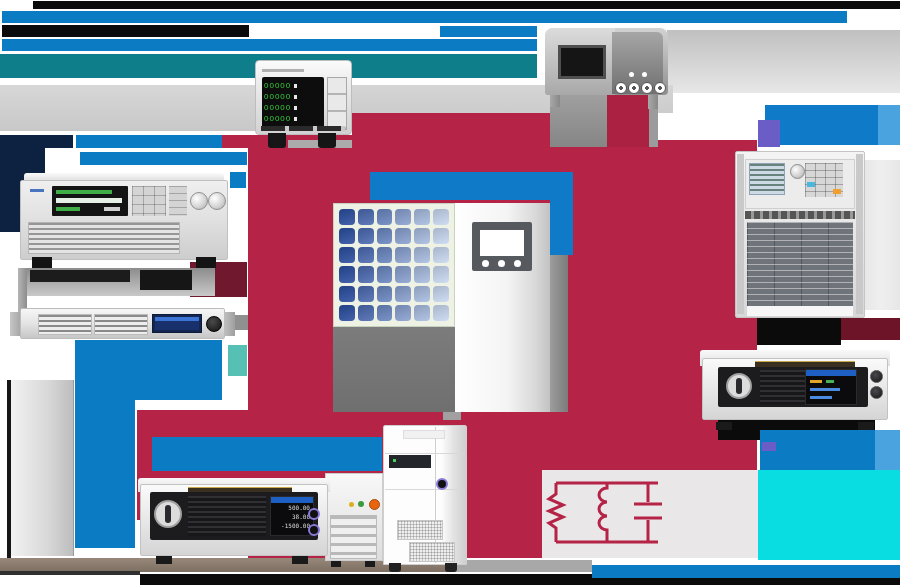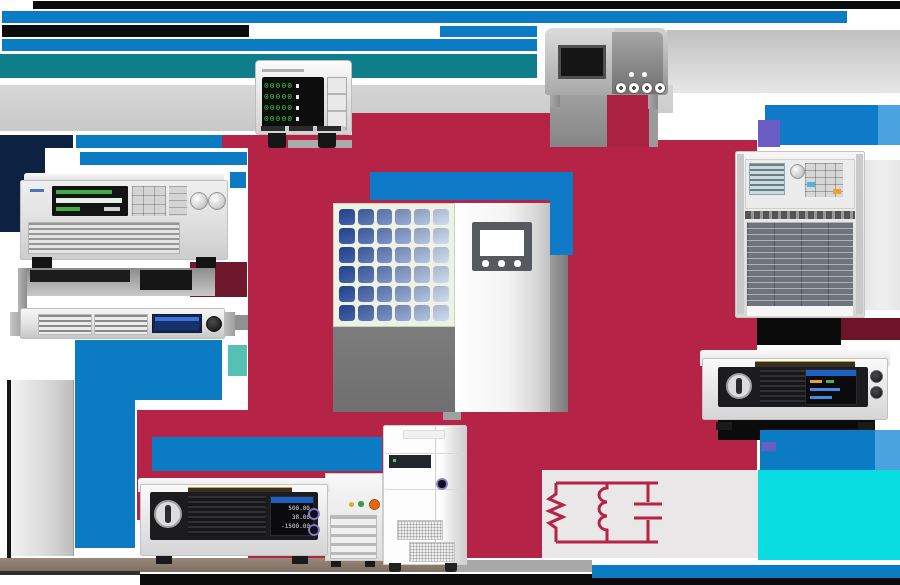--- a/index.html
+++ b/index.html
@@ -70,21 +70,21 @@
   #r-bot-purple{left:762px;top:442px;width:14px;height:9px;}
   #cyan-block{left:758px;top:470px;width:142px;height:90px;}
 
   
   #dev-pm{left:255px;top:60px;width:97px;height:88px;}
   .pm-body{position:absolute;left:0;top:0;width:97px;height:75px;border-radius:4px;
     background:linear-gradient(180deg,#fbfbfb,#ececec 30%,#d2d2d2);border:1px solid #bdbdbd;box-sizing:border-box;}
   .pm-brand{position:absolute;left:7px;top:9px;width:42px;height:3px;background:#b0b0b0;}
   .pm-screen{position:absolute;left:7px;top:17px;width:62px;height:53px;background:#0d0d0d;border-radius:2px;padding:3px 2px;box-sizing:border-box;}
   .pm-row{display:flex;align-items:center;height:11px;}
-  .pm-digits{font-family:Liberation Mono, monospace;font-size:8px;line-height:8px;color:#35cf3a;letter-spacing:1px;}
+  .pm-digits{font-family:Liberation Sans, sans-serif;font-size:8px;line-height:8px;color:#35cf3a;letter-spacing:1px;}
   .pm-mini{width:3px;height:4px;background:#e8e8e8;margin-left:3px;}
   .pm-keys{position:absolute;left:72px;top:17px;width:20px;height:53px;border:1px solid #a8a8a8;box-sizing:border-box;
     background:repeating-linear-gradient(180deg,#e9e9e9 0 15px,#b4b4b4 15px 17px);}
   .pm-slots{position:absolute;left:6px;top:66px;width:84px;height:5px;
     background:repeating-linear-gradient(90deg,#2a2a2a 0 24px,#c9c9c9 24px 28px);}
   .pm-foot{position:absolute;top:73px;width:18px;height:15px;background:#161616;border-radius:0 0 3px 3px;}
 
   
   #dev-plc{left:545px;top:28px;width:123px;height:80px;}
   .plc-body{position:absolute;left:0;top:0;width:123px;height:67px;border-radius:8px 8px 4px 4px;

